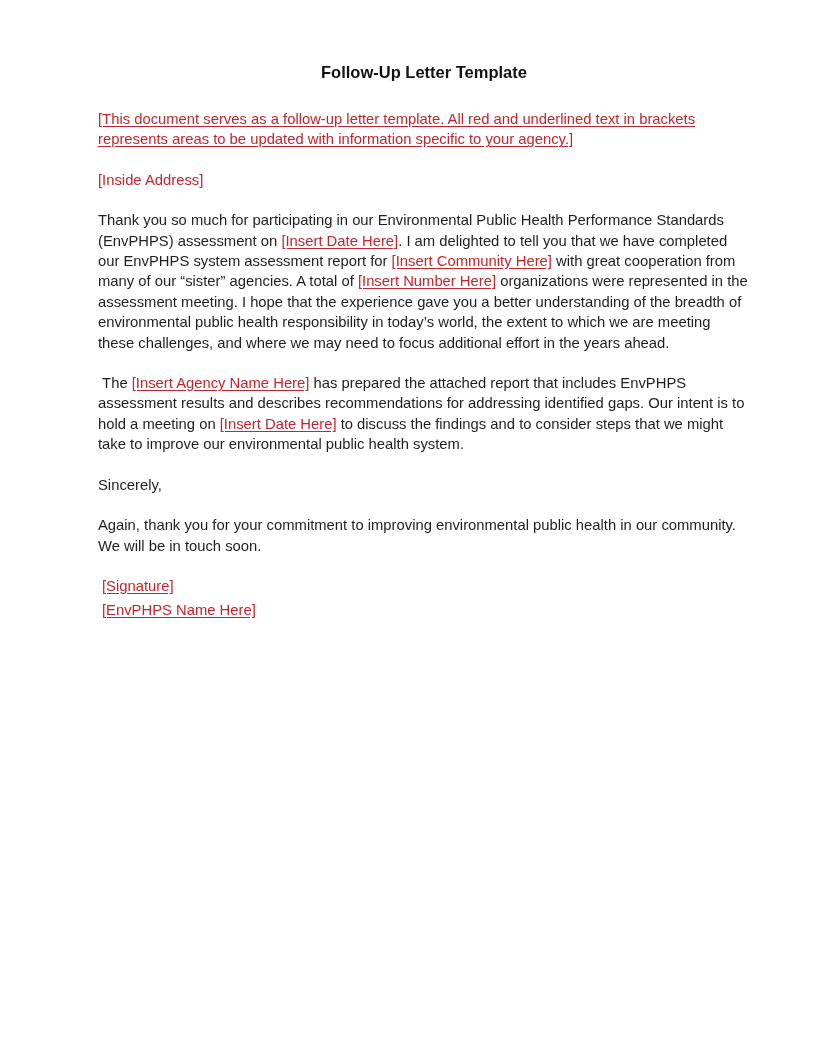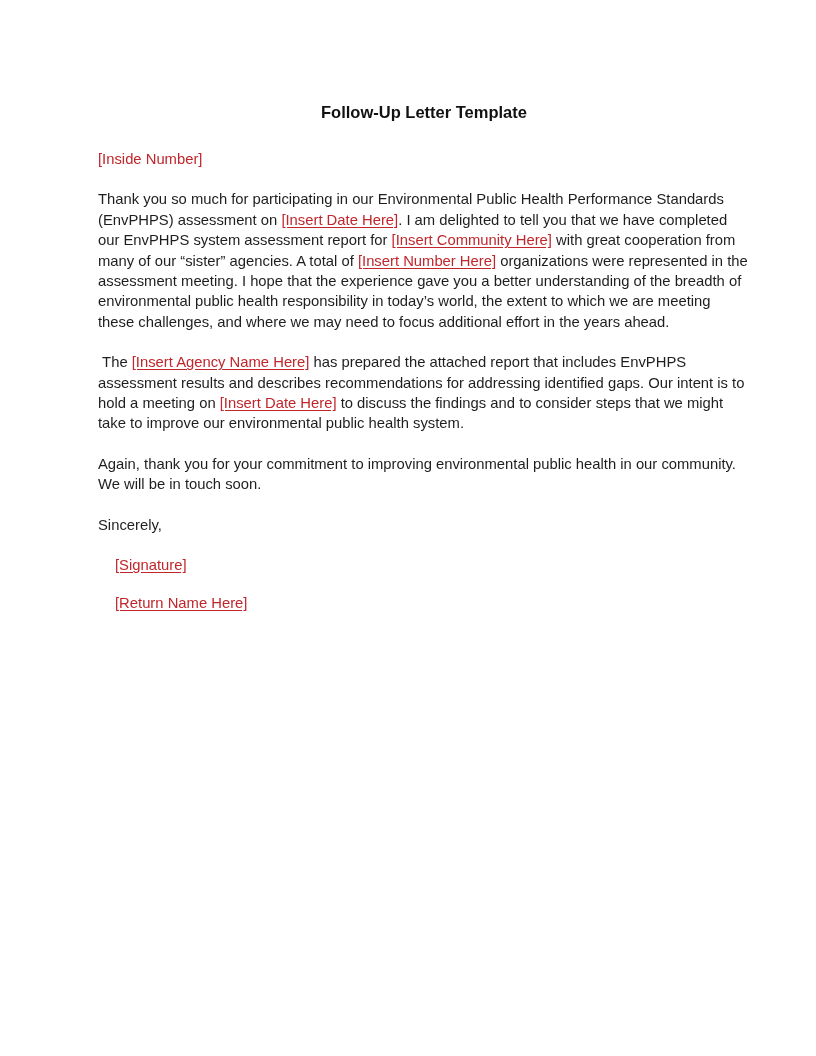--- a/index.html
+++ b/index.html
@@ -11,67 +11,68 @@
   html, body {
     margin: 0;
     padding: 0;
     background: #FFFFFF;
   }
   .page {
     width: 816px;
     height: 1056px;
     margin: 0 auto;
     background: var(--page-bg);
-    padding: 96px 66px 40px 98px;
+    padding: 56px 66px 40px 98px;
     font-family: "Liberation Sans", sans-serif;
     font-size: 14.8px;
     line-height: 20.4px;
     color: var(--text-color);
     overflow: hidden;
   }
   .title {
     font-size: 16.5px;
     line-height: 21px;
     font-weight: bold;
     text-align: center;
     color: #111111;
     margin: 6px 0 26px 0;
   }
   .para {
     margin: 0 0 20px 0;
   }
   .sig-block .line {
-    margin: 17px;
+    margin: 4px;
   }
   .seg-normal { color: var(--text-color); }
   .seg-red { color: var(--accent-red); }
   .seg-red-underline {
     color: var(--accent-red);
     text-decoration: underline;
     text-decoration-color: var(--accent-red);
     text-underline-offset: 2px;
   }
 </style>
 </head>
 <body>
 
 <div class="page">
   <h1 class="title">Follow-Up Letter Template</h1>
 
+  <p class="para"><span class="seg-red-underline">[This document serves as a follow-up letter template. All red and underlined text in brackets represents areas to be updated with information specific to your agency.]</span></p>
 
 
 
-  <p class="para"><span class="seg-red">[Inside Number]</span></p>
+  <p class="para"><span class="seg-red">[Inside Address]</span></p>
 
 
   <p class="para"><span class="seg-normal">Thank you so much for participating in our Environmental Public Health Performance Standards (EnvPHPS) assessment on </span><span class="seg-red-underline">[Insert Date Here]</span><span class="seg-normal">. I am delighted to tell you that we have completed our EnvPHPS system assessment report for </span><span class="seg-red-underline">[Insert Community Here]</span><span class="seg-normal"> with great cooperation from many of our “sister” agencies. A total of </span><span class="seg-red-underline">[Insert Number Here]</span><span class="seg-normal"> organizations were represented in the assessment meeting. I hope that the experience gave you a better understanding of the breadth of environmental public health responsibility in today’s world, the extent to which we are meeting these challenges, and where we may need to focus additional effort in the years ahead.</span></p>
 
   <p class="para"><span class="seg-normal">&nbsp;The </span><span class="seg-red-underline">[Insert Agency Name Here]</span><span class="seg-normal"> has prepared the attached report that includes EnvPHPS assessment results and describes recommendations for addressing identified gaps. Our intent is to hold a meeting on </span><span class="seg-red-underline">[Insert Date Here]</span><span class="seg-normal"> to discuss the findings and to consider steps that we might take to improve our environmental public health system.</span></p>
 
+  <p class="para"><span class="seg-normal">Sincerely,</span></p>
+
   <p class="para"><span class="seg-normal">Again, thank you for your commitment to improving environmental public health in our community. We will be in touch soon.</span></p>
-
-  <p class="para"><span class="seg-normal">Sincerely,</span></p>
 
   <div class="sig-block">
     <div class="line"><span class="seg-red-underline">[Signature]</span></div>
-    <div class="line"><span class="seg-red-underline">[Return Name Here]</span></div>
+    <div class="line"><span class="seg-red-underline">[EnvPHPS Name Here]</span></div>
   </div>
 </div>
 
 </body></html>

